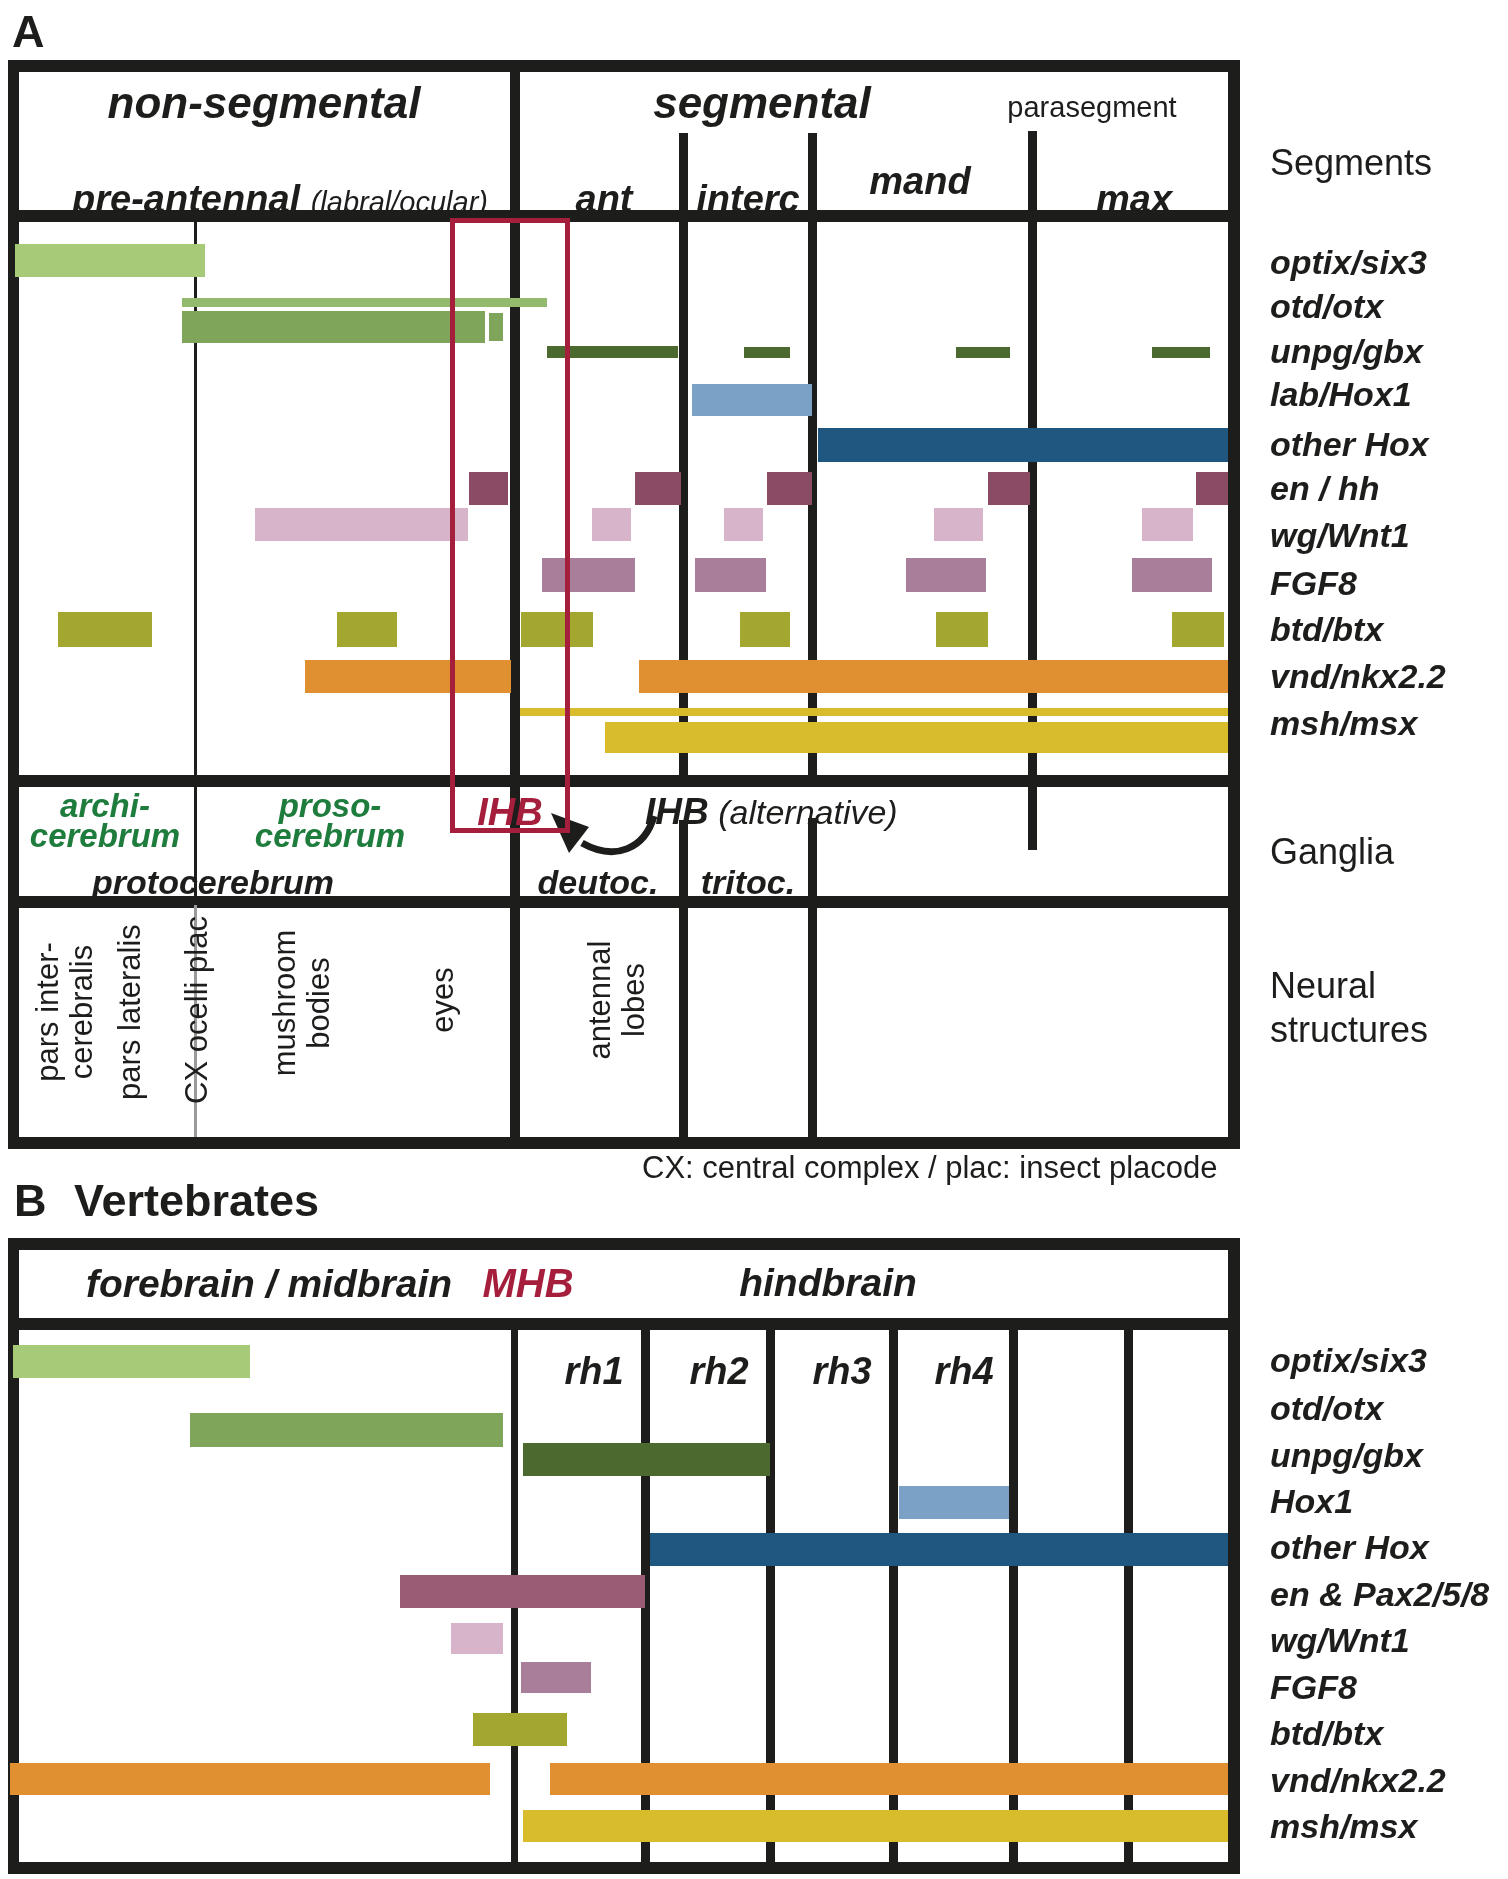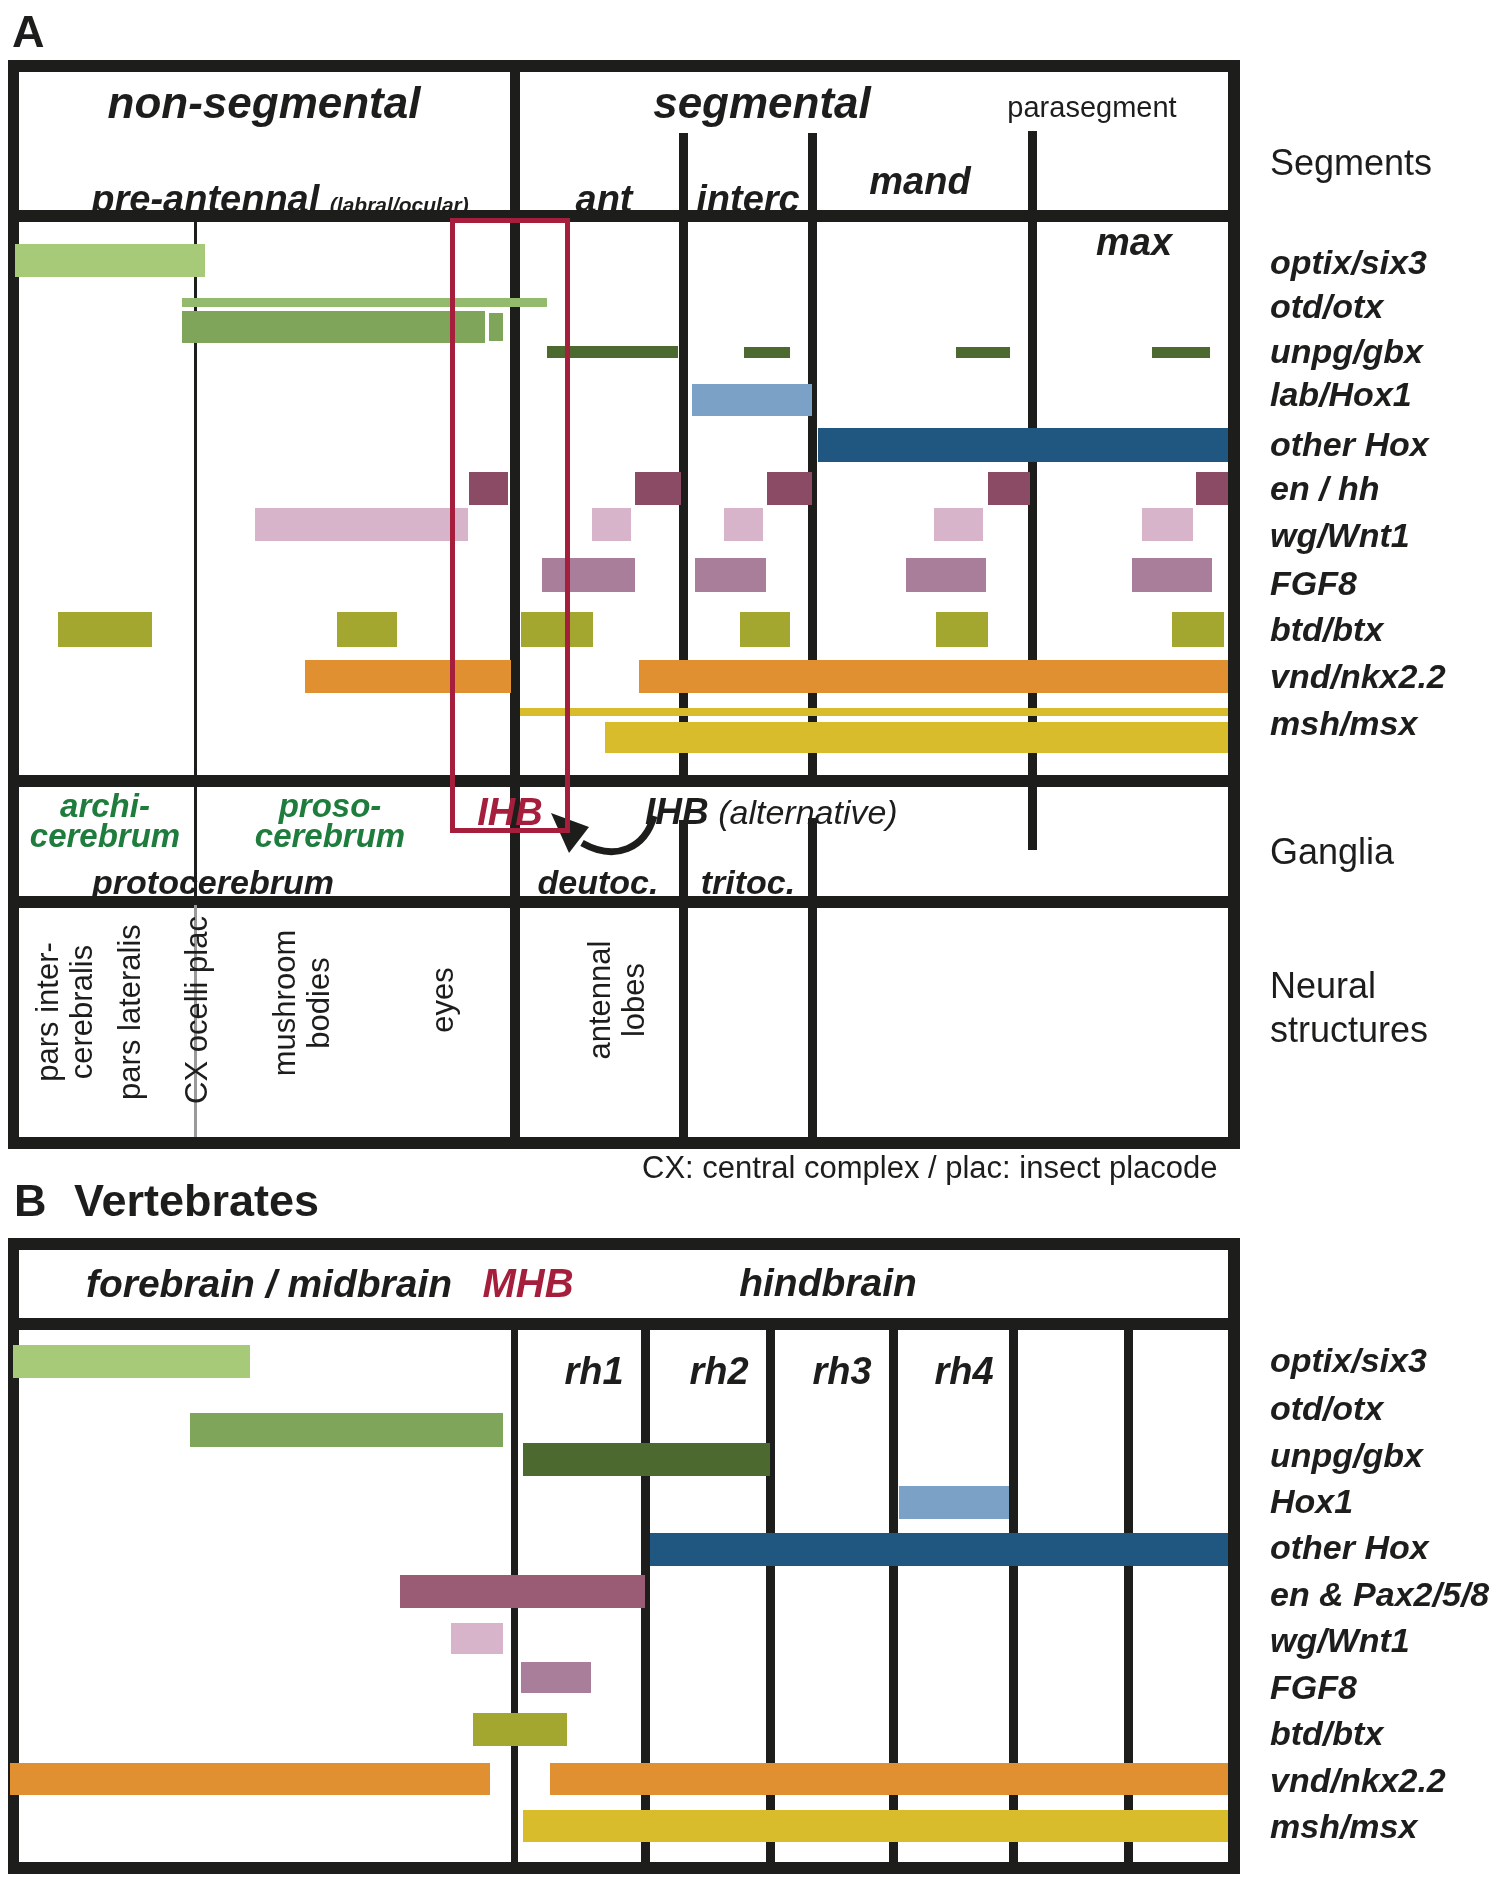--- a/index.html
+++ b/index.html
@@ -13,21 +13,21 @@
   .rot.c{transform:translate(-50%,-50%) rotate(180deg);}
   .t{font-size:45px;}
   .tb{font-weight:700;}
   .ti{font-style:italic;}
   .h1{font-weight:700;font-style:italic;font-size:44px;}
   .h1b{font-weight:700;font-style:italic;font-size:39px;}
   .h2{font-weight:700;font-style:italic;font-size:38px;}
   .h2base{font-size:38px;}
   .h2base34{font-size:37px;}
   .h2s{font-weight:700;font-style:italic;}
-  .pi{font-style:italic;font-size:21px;font-weight:bold;}
+  .pi{font-style:italic;font-size:29px;}
   .alt{font-style:italic;font-size:34px;}
   .p28{font-size:29px;}
   .p32{font-size:31px;}
   .p36{font-size:36px;}
   .g{font-weight:700;font-style:italic;font-size:34px;}
   .gr{font-weight:700;font-style:italic;font-size:34px;}
   .grn{font-weight:700;font-style:italic;font-size:33px;}
   .ihbt{font-weight:700;font-style:italic;font-size:38px;}
   .mhbt{font-weight:700;font-style:italic;font-size:40px;}
   .vdb{background:repeating-linear-gradient(180deg,#1d1d1b 0 13px,transparent 13px 24px);}
@@ -131,21 +131,21 @@
     <div class="abs hdr-d" style="left: 517px; top: 733px; width: 88px; height: 12px; background: transparent;"></div>
     <div class="abs vdm" style="left: 503px; top: 1330px; width: 20px; height: 532px; background: transparent;"></div>
     <div class="txt l t" style="left: 12px; top: 32px;"><span class="tb">A</span></div>
     <div class="txt c h1" style="left: 264px; top: 103px;">non-segmental</div>
     <div class="txt c h1" style="left: 762px; top: 103px;">segmental</div>
     <div class="txt c p28" style="left: 1092px; top: 107px;">parasegment</div>
     <div class="txt c h2base" style="left: 280px; top: 200px;"><span class="h2s">pre-antennal </span><span class="pi">(labral/ocular)</span></div>
     <div class="txt c h2" style="left: 604px; top: 200px;">ant</div>
     <div class="txt c h2" style="left: 748px; top: 200px;">interc</div>
     <div class="txt c h2" style="left: 920px; top: 182px;">mand</div>
-    <div class="txt c h2" style="left: 1134px; top: 200px; margin-top: 43px;">max</div>
+    <div class="txt c h2" style="left: 1134px; top: 200px;">max</div>
     <div class="txt l p36" style="left: 1270px; top: 163px;">Segments</div>
     <div class="txt l p36" style="left: 1270px; top: 852px;">Ganglia</div>
     <div class="txt l p36" style="left: 1270px; top: 986px;">Neural</div>
     <div class="txt l p36" style="left: 1270px; top: 1030px;">structures</div>
     <div class="txt c grn green" style="left: 105px; top: 806px; color: rgb(30, 124, 60);">archi-</div>
     <div class="txt c grn green" style="left: 105px; top: 836px; color: rgb(30, 124, 60);">cerebrum</div>
     <div class="txt c grn green" style="left: 330px; top: 806px; color: rgb(30, 124, 60);">proso-</div>
     <div class="txt c grn green" style="left: 330px; top: 836px; color: rgb(30, 124, 60);">cerebrum</div>
     <div class="txt c ihbt red" style="left: 510px; top: 813px; color: rgb(165, 30, 60);">IHB</div>
     <div class="txt l h2base34" style="left: 645px; top: 812px;"><span class="h2s">IHB</span><span class="alt"> (alternative)</span></div>

